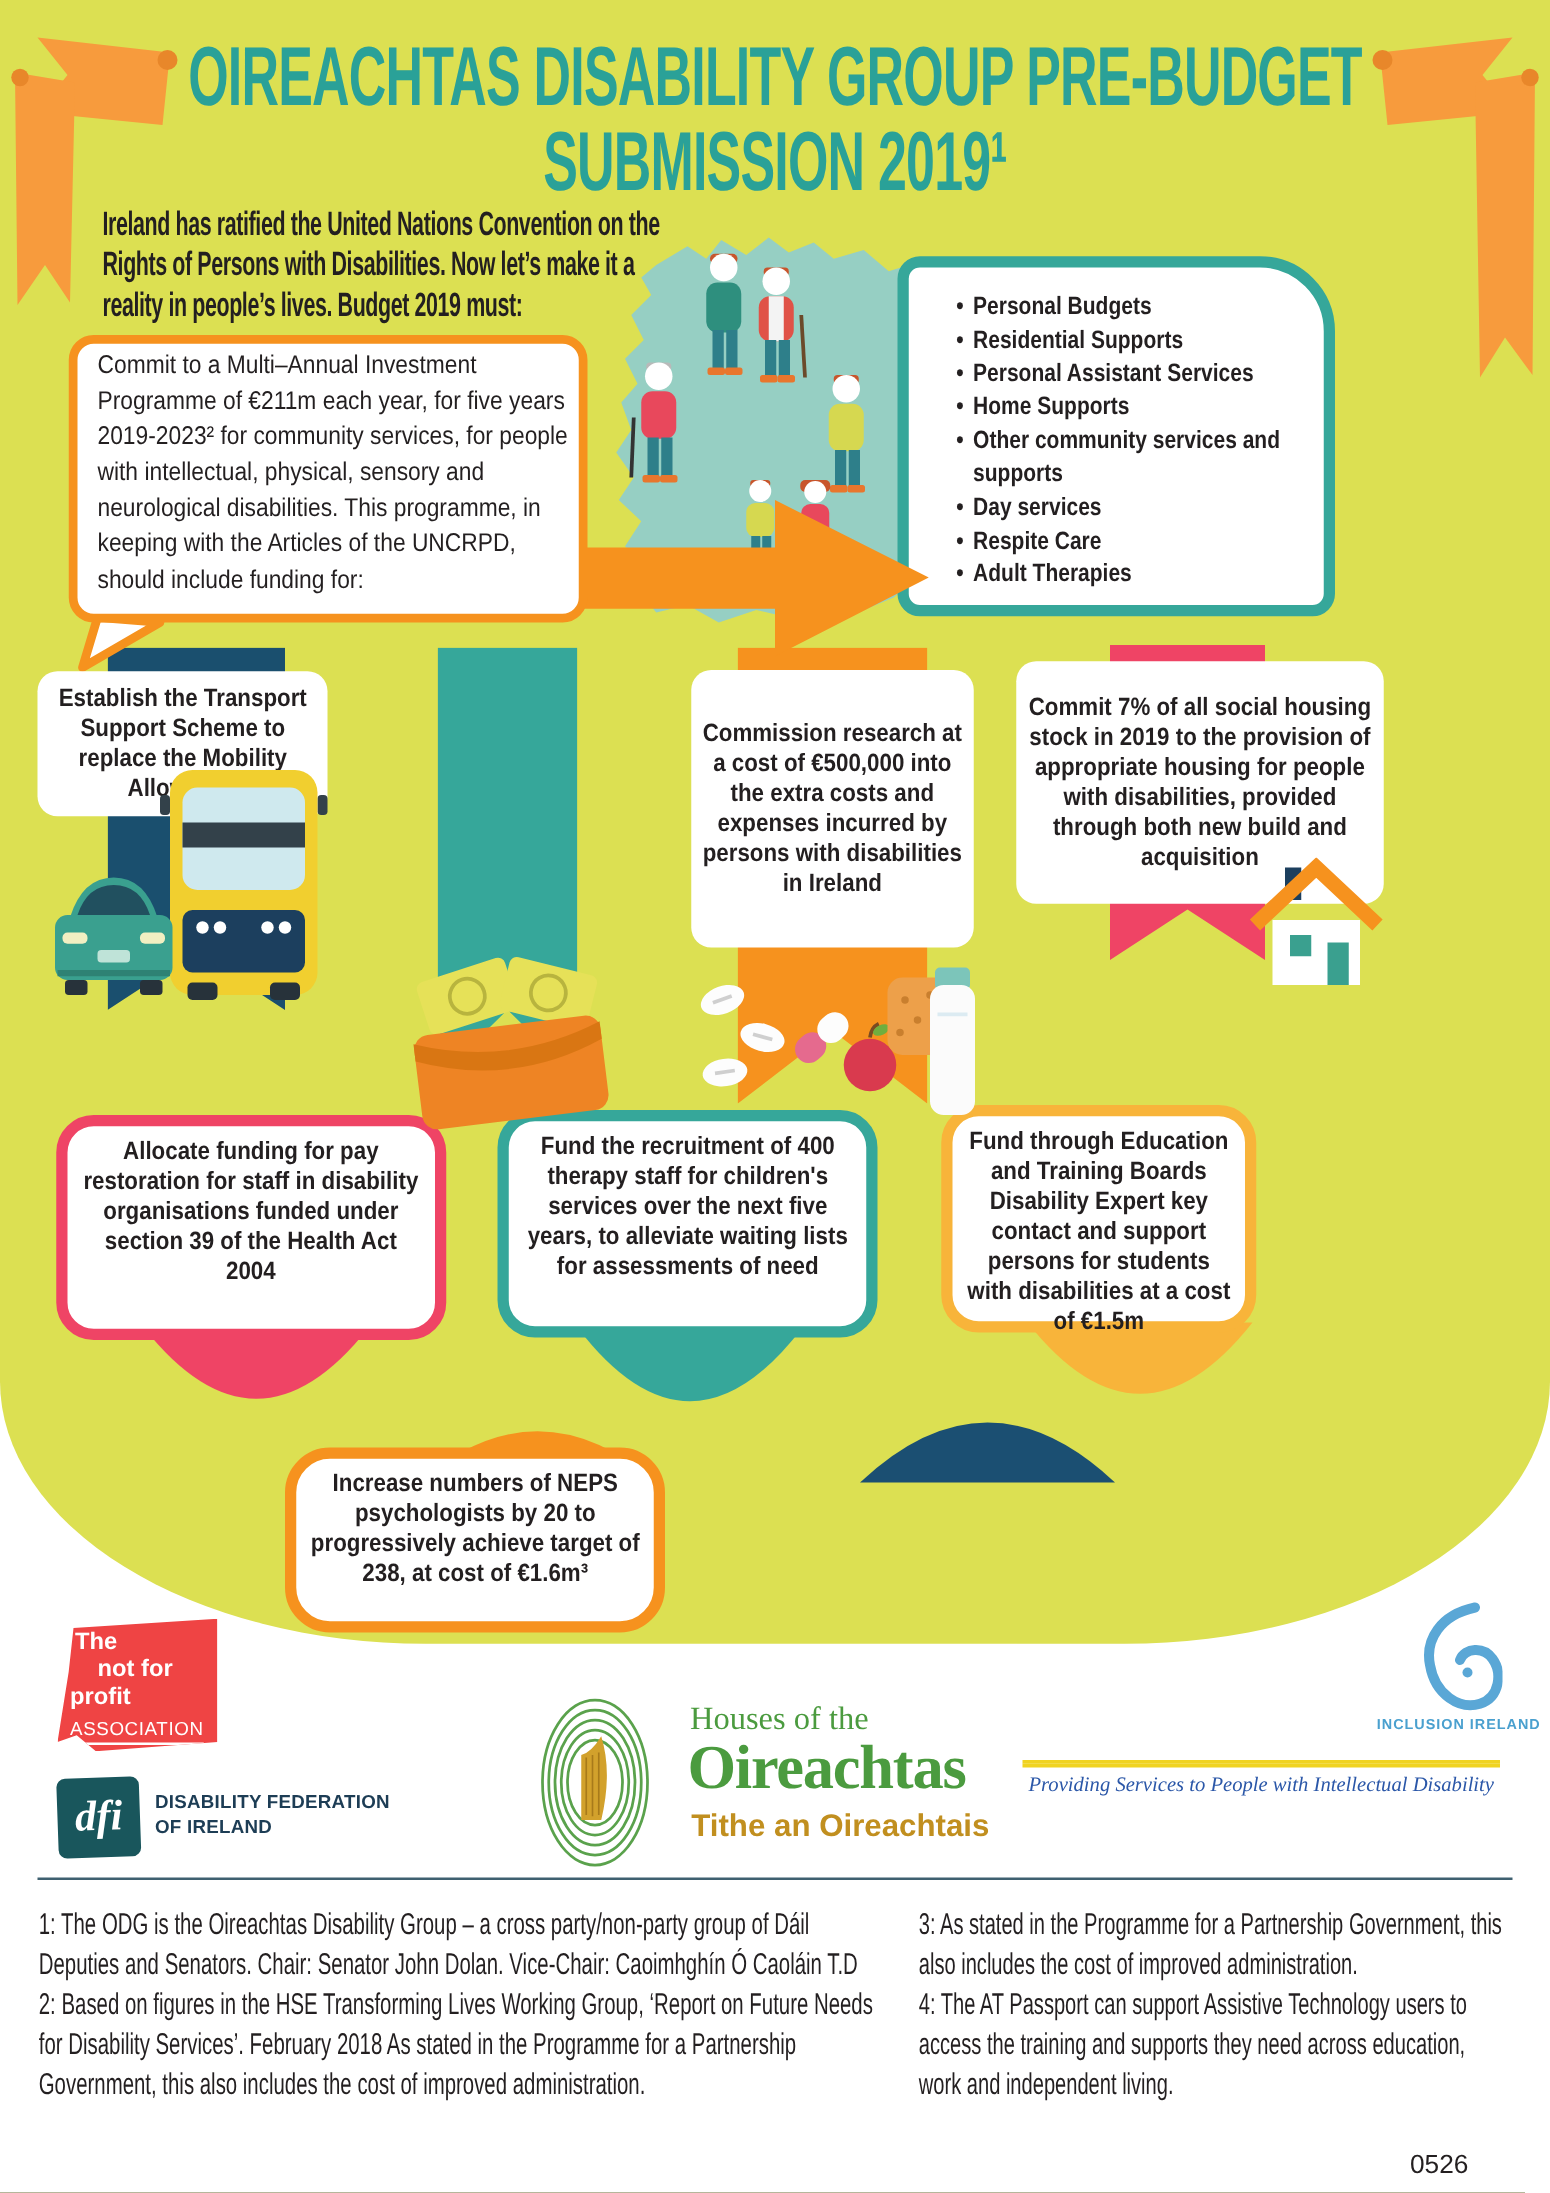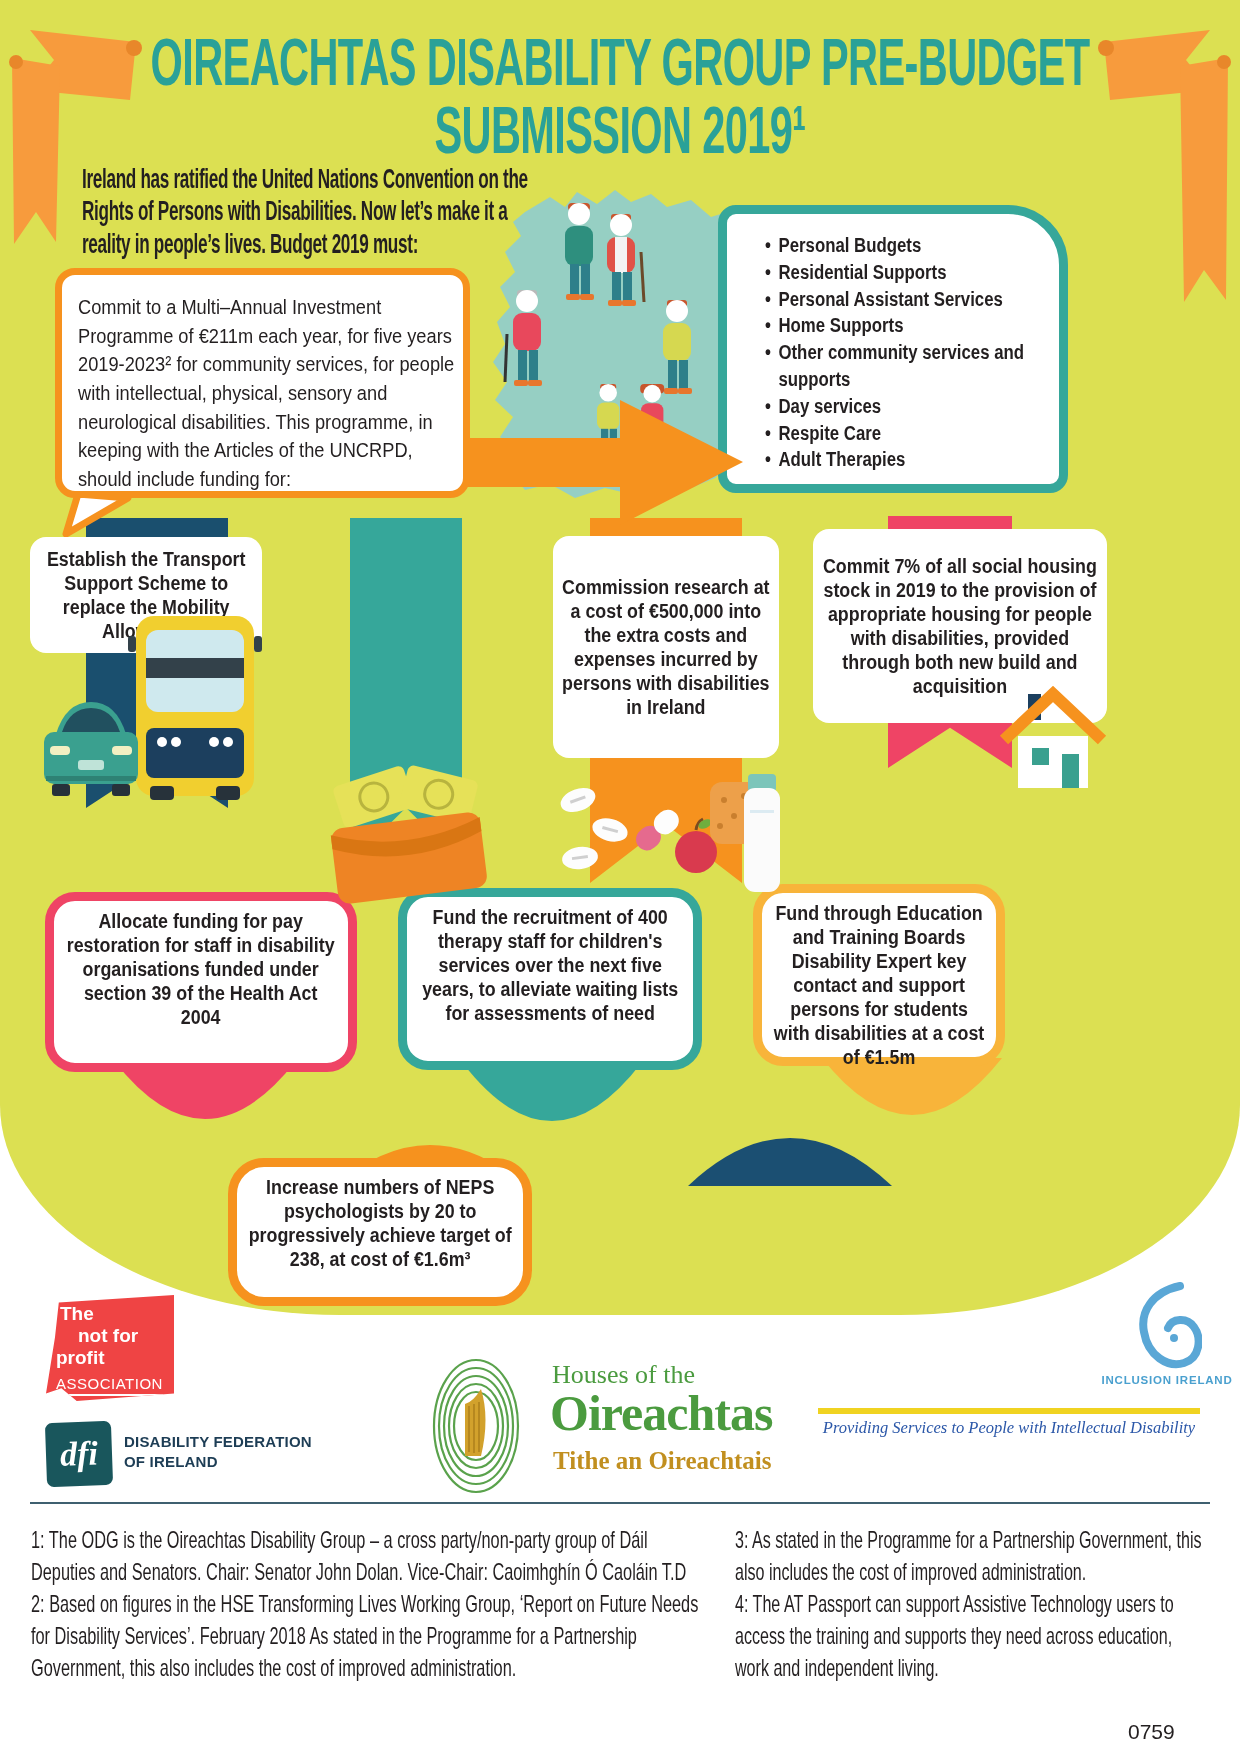--- a/index.html
+++ b/index.html
@@ -12,21 +12,21 @@
   
   .title-wrap{position:absolute;left:-400px;top:28px;width:2040px;text-align:center;
               transform:scaleX(.62);transform-origin:50% 0;z-index:2;color:#2aa198;font-weight:bold;}
   .t1{font-size:67px;line-height:1.02;letter-spacing:-1px;}
   .t2{font-size:67px;line-height:1.02;letter-spacing:-1px;}
   
   .intro{position:absolute;left:82px;top:163px;width:710px;transform:scaleX(.635);transform-origin:0 0;
          font-weight:bold;font-size:27px;line-height:1.2;letter-spacing:-.5px;z-index:2;}
   
   .commit-box{position:absolute;left:55px;top:268px;width:415px;height:230px;background:#fff;
-              border:7px solid #f6921e;border-radius:20px;box-sizing:border-box;padding:18px 6px 0 16px;z-index:4;}
+              border:7px solid #f6921e;border-radius:20px;box-sizing:border-box;padding:3px 6px 0 16px;z-index:4;}
   .commit-in{width:112%;transform:scaleX(.89);transform-origin:0 0;font-size:20.5px;line-height:1.4;}
   
   .services-box{position:absolute;left:718px;top:205px;width:350px;height:288px;background:#fff;
                 border:9px solid #36a79a;border-radius:18px 60px 18px 18px;box-sizing:border-box;
                 padding:18px 4px 0 38px;z-index:2;}
   .fitem{display:flex;gap:9px;font-weight:bold;font-size:20px;line-height:1.34;width:120%;
          transform:scaleX(.84);transform-origin:0 50%;}
   .fdot{flex:none;}
   
   .ribbon{position:absolute;z-index:2;clip-path:polygon(0 0,100% 0,100% 100%,50% 84%,0 100%);}
@@ -56,21 +56,21 @@
   .dfi-mark{position:absolute;left:46px;top:1422px;width:66px;height:64px;background:#19565c;
             border-radius:7px;transform:rotate(-2deg);display:flex;align-items:center;justify-content:center;
             color:#fff;font-family:"Liberation Serif","DejaVu Serif",serif;font-style:italic;
             font-weight:bold;font-size:34px;z-index:2;}
   .dfi-name{position:absolute;left:124px;top:1432px;font-size:15px;font-weight:bold;color:#1d3d55;
             line-height:1.35;letter-spacing:.2px;z-index:2;}
   .oir-houses{position:absolute;left:552px;top:1360px;font-family:"Liberation Serif","DejaVu Serif",serif;
               font-size:26px;color:#4b9b3f;z-index:2;text-align:center;}
   .oir-name{position:absolute;left:550px;top:1384px;font-family:"Liberation Serif","DejaVu Serif",serif;
             font-size:50px;font-weight:bold;color:#4b9b3f;z-index:2;letter-spacing:-1px;}
-  .oir-irish{position:absolute;left:553px;top:1447px;font-family:Liberation Serif, serif;
+  .oir-irish{position:absolute;left:553px;top:1447px;font-family:Liberation Sans, sans-serif;
              font-size:25px;font-weight:bold;color:#c18f1f;z-index:2;}
   .incl-label{position:absolute;left:1100px;top:1374px;width:134px;text-align:center;font-size:11.5px;
               font-weight:bold;letter-spacing:.8px;color:#4aa0cf;z-index:2;}
   .nfvb{position:absolute;left:818px;top:1408px;width:382px;z-index:2;text-align:center;}
   .nline{height:3px;background:#f0d321;}
   .nfvb-title{font-family:"Liberation Serif","DejaVu Serif",serif;font-size:18px;font-weight:bold;
               color:#2b3e9a;padding:3px 0;}
   .nfvb-tag{font-family:"Liberation Serif","DejaVu Serif",serif;font-style:italic;font-size:16.5px;
             color:#2b57a8;margin-top:4px;}
   .sep{position:absolute;left:30px;top:1502px;width:1180px;height:2px;background:#3f6070;z-index:2;}
@@ -394,14 +394,14 @@
   <div class="sep"></div>
 
   <div class="fnL">
     <p>1: The ODG is the Oireachtas Disability Group – a cross party/non-party group of Dáil Deputies and Senators. Chair: Senator John Dolan. Vice-Chair: Caoimhghín Ó Caoláin T.D</p>
     <p>2: Based on figures in the HSE Transforming Lives Working Group, ‘Report on Future Needs for Disability Services’. February 2018  As stated in the Programme for a Partnership Government, this also includes the cost of improved administration.</p>
   </div>
   <div class="fnR">
     <p>3: As stated in the Programme for a Partnership Government, this also includes the cost of improved administration.</p>
     <p>4: The AT Passport can support Assistive Technology users to access the training and supports they need across education, work and independent living.</p>
   </div>
-  <div class="code">0759</div>
+  <div class="code">0526</div>
 </div>
 
 </body></html>

